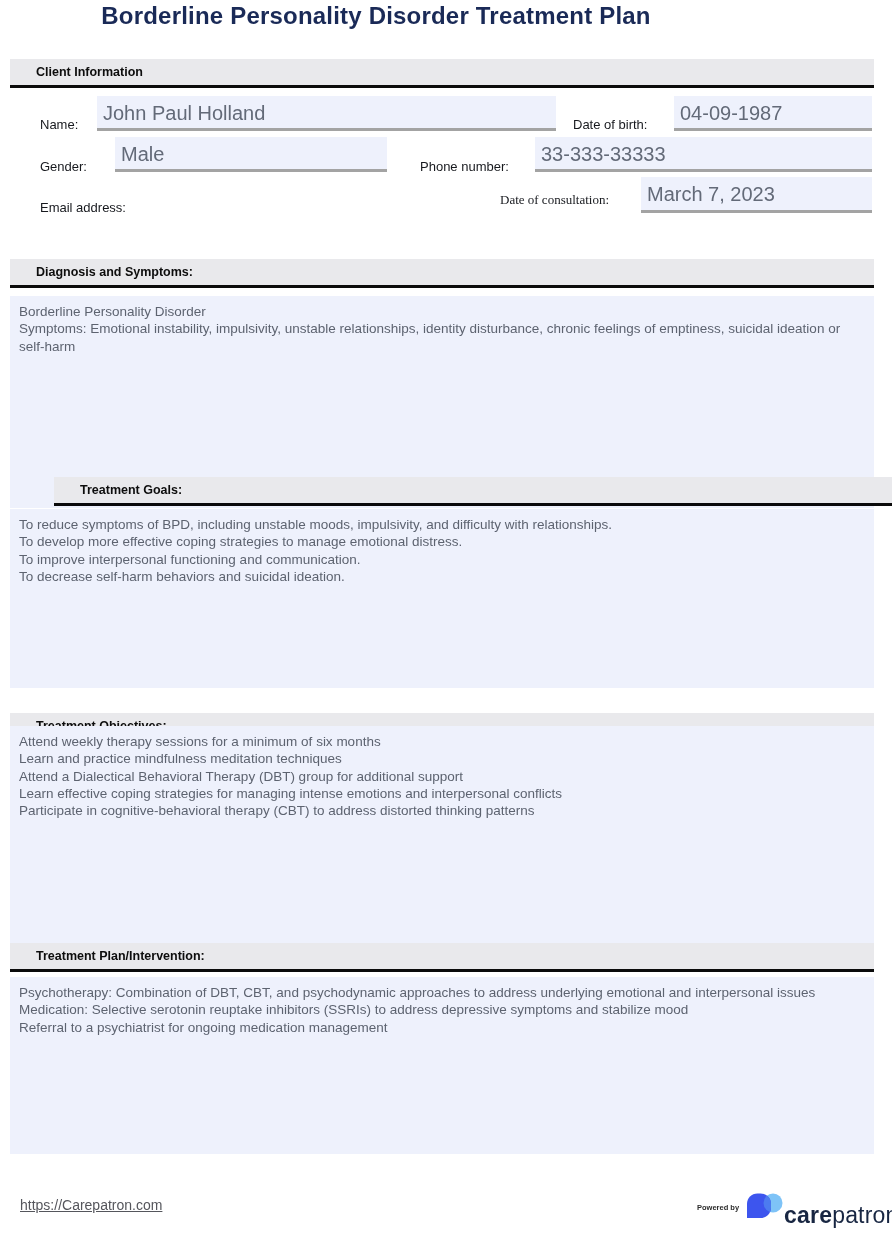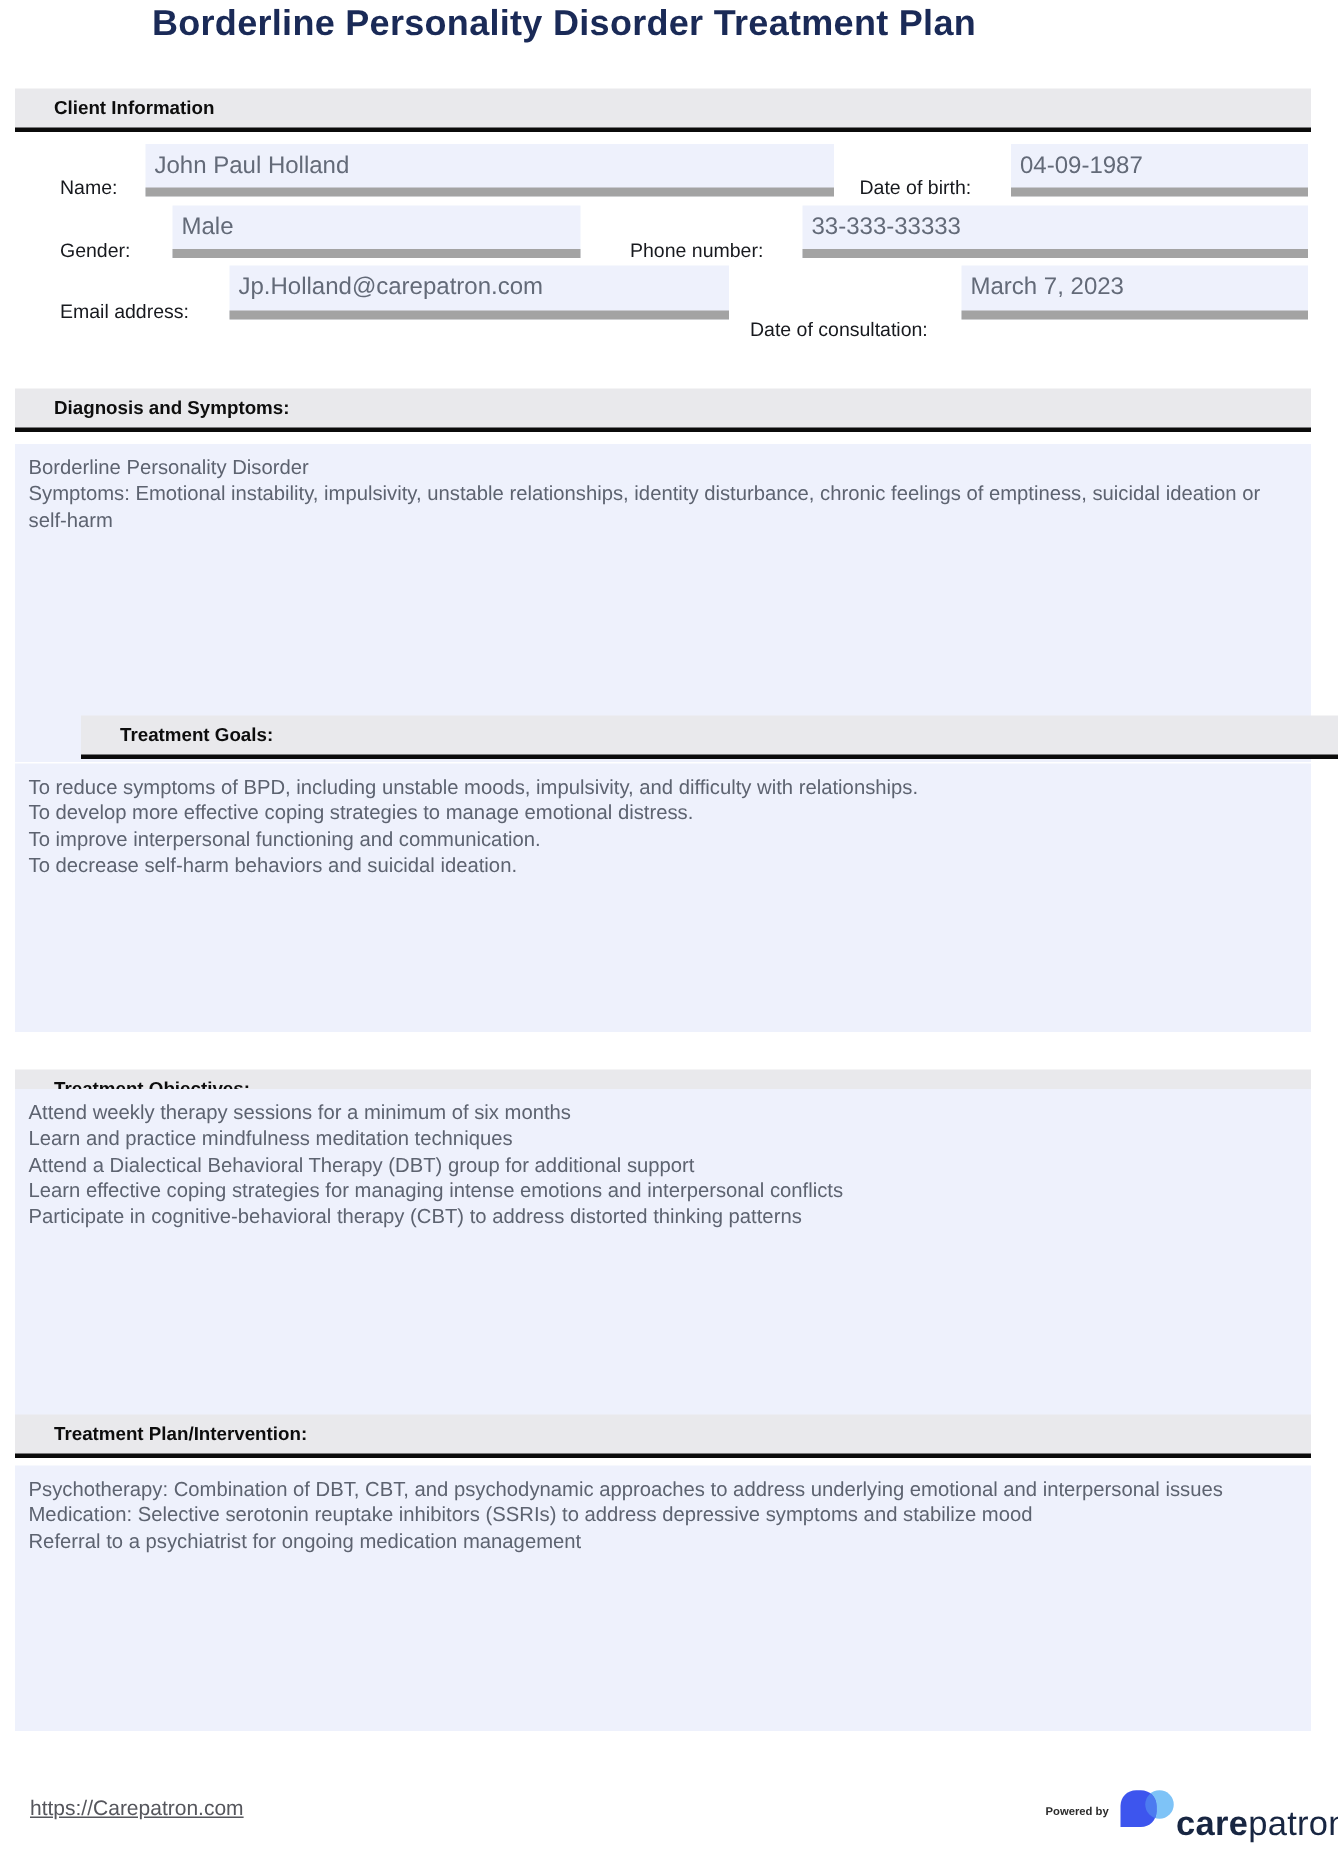--- a/index.html
+++ b/index.html
@@ -34,23 +34,23 @@
     font-size:13.5px;line-height:17.3px;color:#5d6370;
     white-space:pre-line;
   }
   .field-label{
     position:absolute;
     font-size:13px;color:#17191e;
   }
   .field-box{
     position:absolute;
     background:#eef1fc;
-    border-bottom:6px solid #a3a3a3;
+    border-bottom:3px solid #a3a3a3;
     box-sizing:border-box;
-    font-size:16px;color:#636a78;
+    font-size:20px;color:#636a78;
     padding:6px 12px 0 6px;
     overflow:hidden;
   }
   .footer-link{
     position:absolute;left:20px;top:1197px;
     font-size:14px;color:#55565c;
     text-decoration:underline;
     text-decoration-color:#55565c;
   }
   .powered-by-label{
@@ -83,23 +83,22 @@
   <div class="field-label" style="left:573px;top:117px;">Date of birth:</div>
   <div class="field-box" style="left:674px;top:96px;width:198px;height:35px;">04-09-1987</div>
 
   <div class="field-label" style="left:40px;top:159px;">Gender:</div>
   <div class="field-box" style="left:115px;top:137px;width:272px;height:35px;">Male</div>
 
   <div class="field-label" style="left:420px;top:159px;">Phone number:</div>
   <div class="field-box" style="left:535px;top:137px;width:337px;height:35px;">33-333-33333</div>
 
   <div class="field-label" style="left:40px;top:200px;">Email address:</div>
-  <div class="field-box" style="left:153px;top:177px;width:333px;height:36px;">Jp.Holland@carepatron.com</div>
 
-  <div class="field-label" style="left:500px;top:212px;">Date of consultation:</div>
+  <div class="field-label" style="left:500px;top:192px;font-family:Liberation Serif, serif;">Date of consultation:</div>
   <div class="field-box" style="left:641px;top:177px;width:231px;height:36px;">March 7, 2023</div>
 
   <div class="section-bar" style="top:259px;">
     <span>Diagnosis and Symptoms:</span>
   </div>
   <div class="section-content" style="top:296px;height:212px;">Borderline Personality Disorder
 Symptoms: Emotional instability, impulsivity, unstable relationships, identity disturbance, chronic feelings of emptiness, suicidal ideation or self-harm</div>
 
   <div class="section-bar" style="top:477px;margin-left:44px;">
     <span>Treatment Goals:</span>

